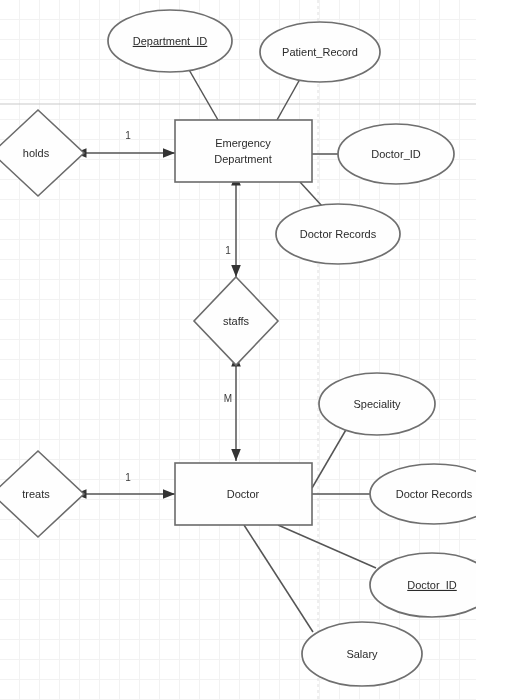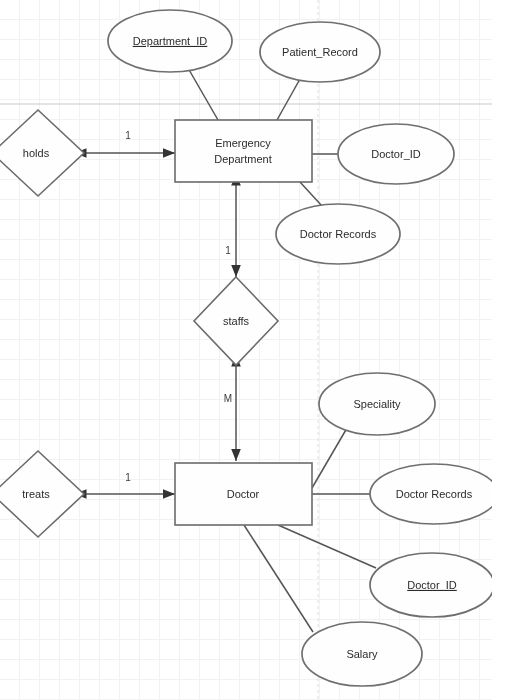--- a/index.html
+++ b/index.html
@@ -12,21 +12,20 @@
     width: 476px;
     height: 700px;
     background-color: #ffffff;
     background-image:
       linear-gradient(to right, #f2f2f2 1px, transparent 1px),
       linear-gradient(to bottom, #f2f2f2 1px, transparent 1px);
     background-size: 20px 20px;
     background-position: -1px -1px;
     overflow: hidden;
     font-family: "Liberation Sans", sans-serif;
-    padding-left: 16px;
   }
   #diagram-svg {
     position: absolute;
     left: 0;
     top: 0;
     width: 514px;
     height: 700px;
   }
   .node-shape {
     fill: #fefefe;

